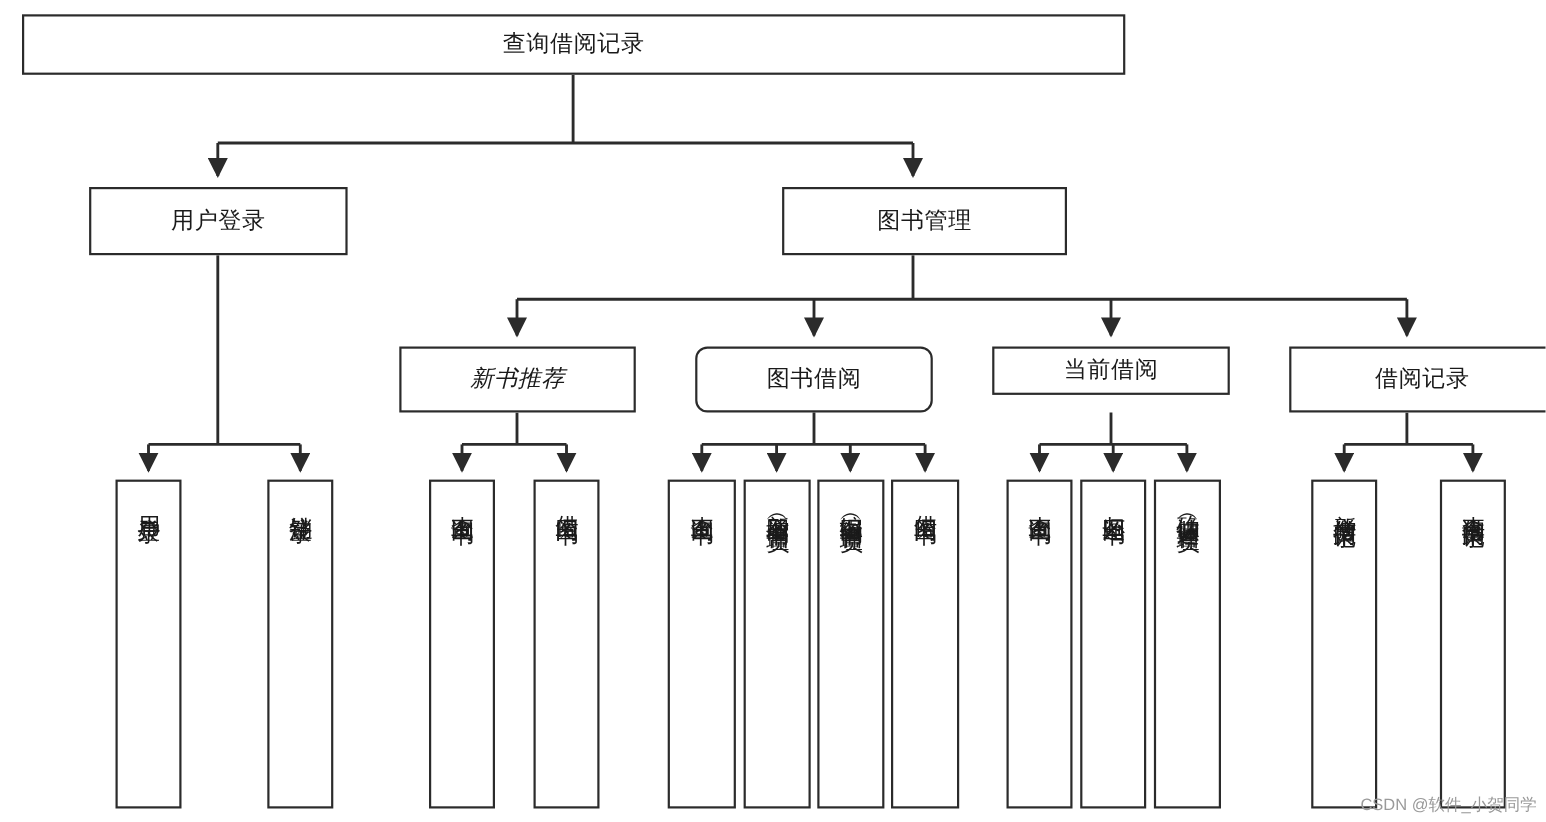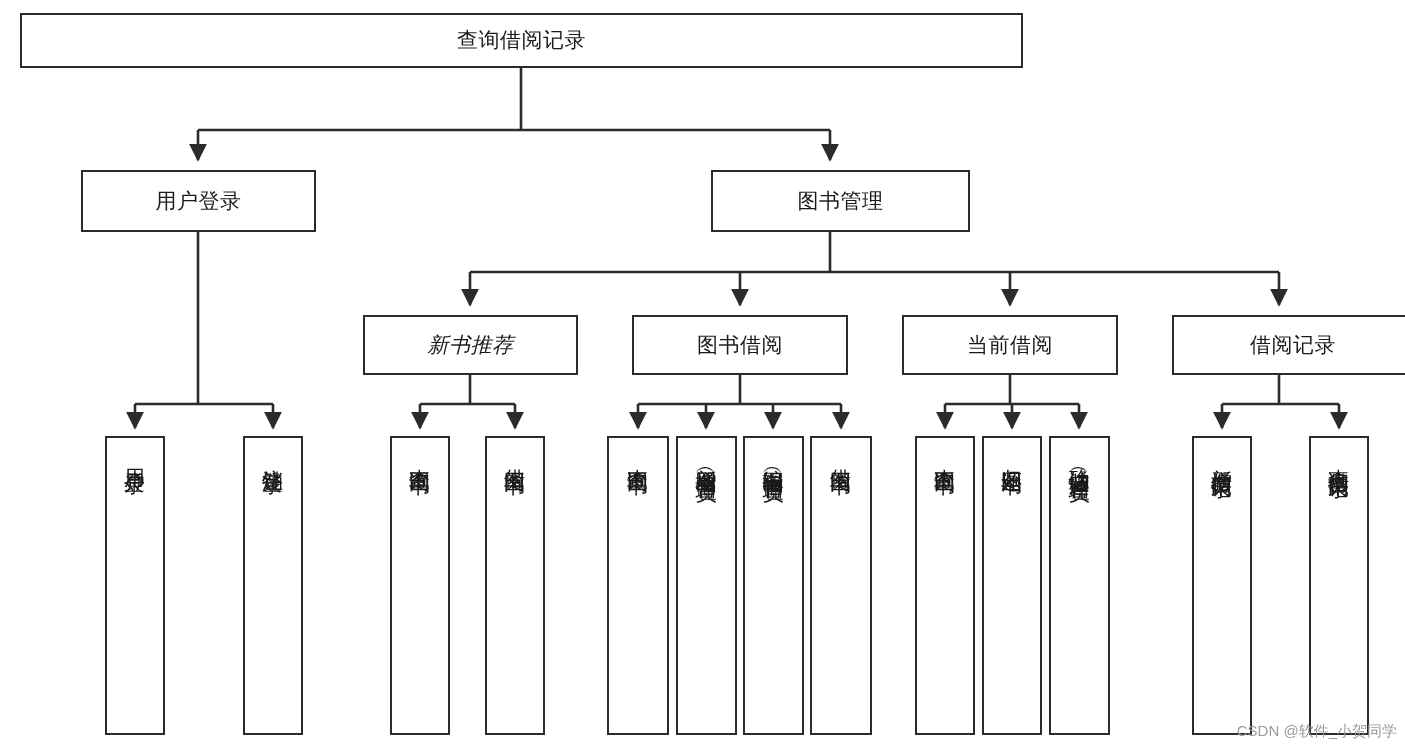--- a/index.html
+++ b/index.html
@@ -131,24 +131,24 @@
   <div class="node horiz" style="left:81px; top:170px; width:235px; height:62px;">
     <span class="label">用户登录</span>
   </div>
   <div class="node horiz" style="left:711px; top:170px; width:259px; height:62px;">
     <span class="label">图书管理</span>
   </div>
 
   <div class="node horiz" style="left:363px; top:315px; width:215px; height:60px;font-style:italic;">
     <span class="label">新书推荐</span>
   </div>
-  <div class="node horiz" style="left:632px; top:315px; width:216px; height:60px;">
+  <div class="node horiz" style="left:632px; top:315px; width:216px; height:60px;border-radius:11px;">
     <span class="label">图书借阅</span>
   </div>
-  <div class="node horiz" style="left:902px; top:315px; width:216px; height:60px;">
+  <div class="node horiz" style="left:902px; top:315px; width:216px; height:44px;">
     <span class="label">当前借阅</span>
   </div>
   <div class="node horiz" style="left:1172px; top:315px; width:242px; height:60px;">
     <span class="label">借阅记录</span>
   </div>
 
   <div class="node vert" style="left:105px; top:436px; width:60px; height:299px;">
     <span class="label">用户登录</span>
   </div>
   <div class="node vert" style="left:243px; top:436px; width:60px; height:299px;">

